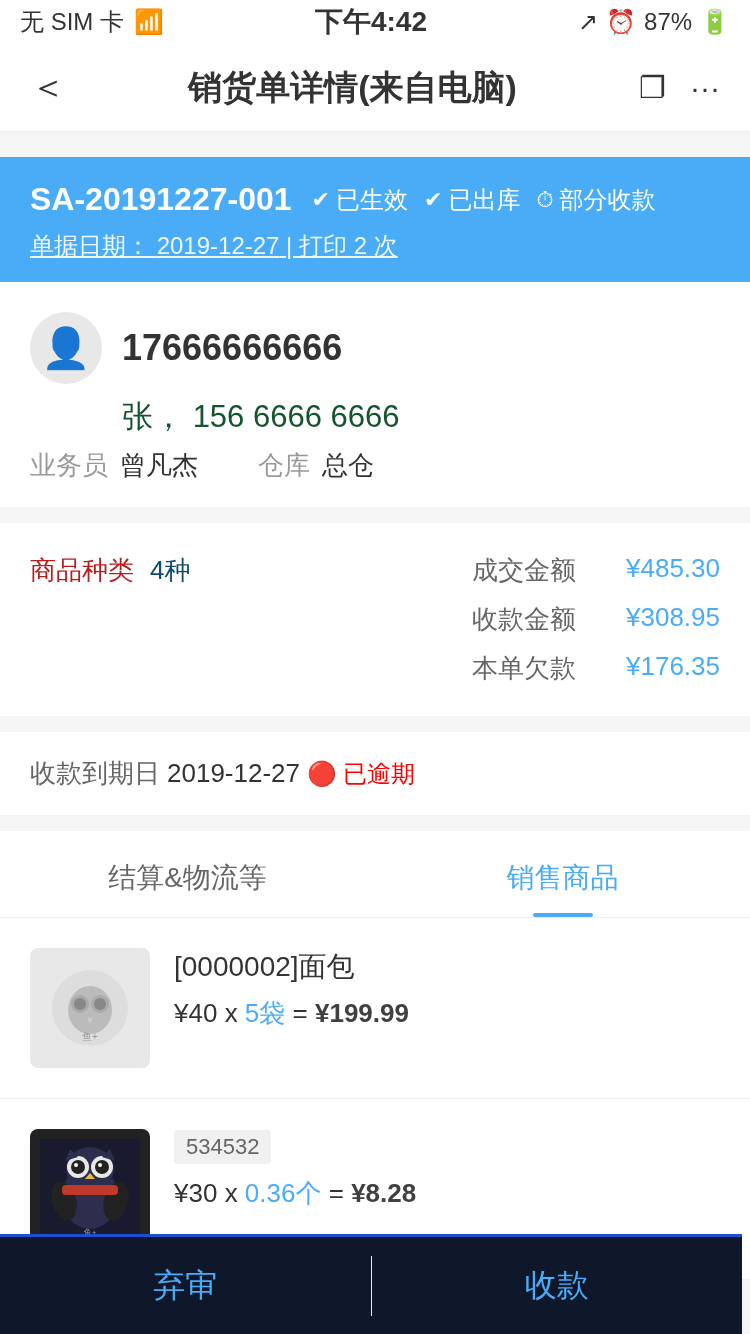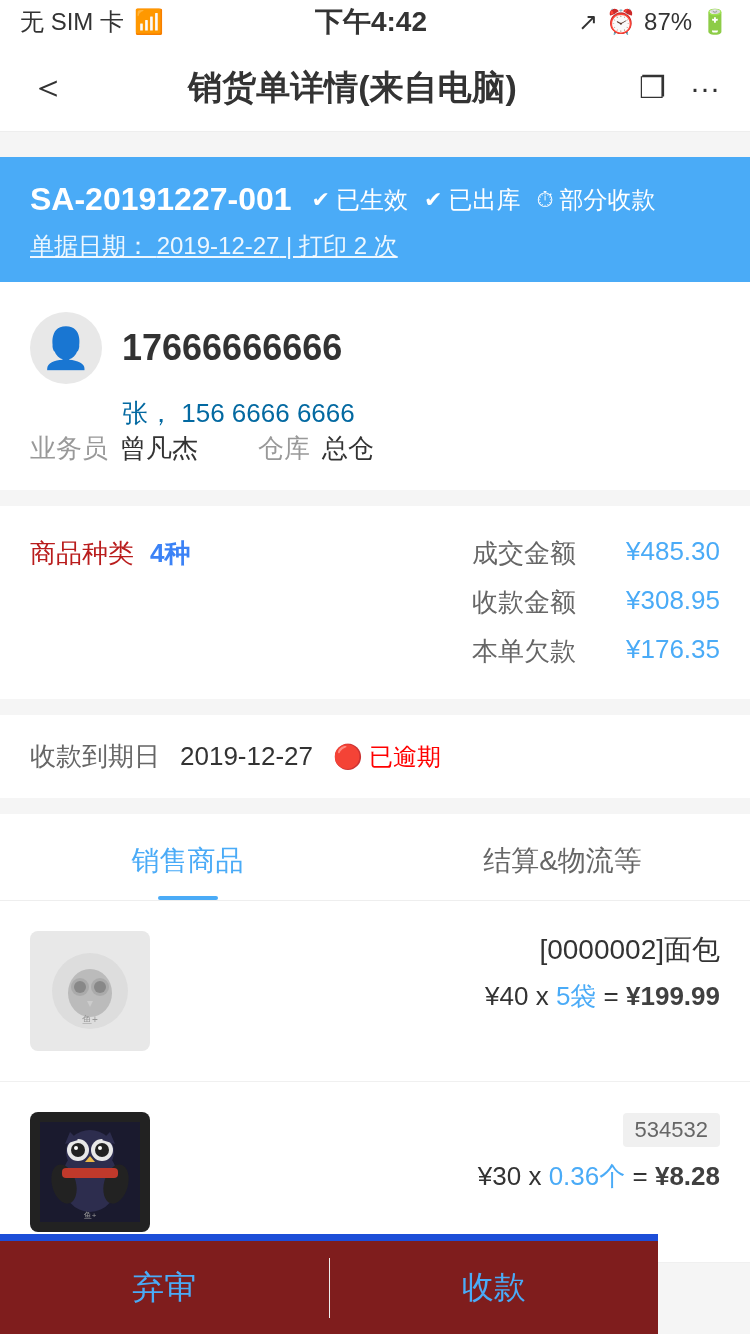--- a/index.html
+++ b/index.html
@@ -105,22 +105,23 @@
     .avatar-icon {
       font-size: 40px;
       color: #999;
     }
     .customer-name {
       font-size: 36px;
       font-weight: 600;
       color: #333;
     }
     .customer-phone {
-      font-size: 26px;
-      color: #0369a1;
+      font-size: 31px;
+      color: #14532d;
+      margin-bottom: 10px;
       padding-left: 92px;
     }
     .customer-meta {
       display: flex;
       gap: 60px;
       padding-left: 0;
       font-size: 26px;
       color: #666;
       text-align: center;
     }
@@ -137,21 +138,21 @@
       align-items: flex-start;
     }
     .amount-left {
       flex: 1;
       display: flex;
       align-items: center;
       gap: 16px;
       font-size: 26px;
     }
     .amount-label { color: #b91c1c; }
-    .amount-count { color: #3b82f6; font-weight: 700; }
+    .amount-count { color: #0c4a6e; font-weight: 400; }
     .amount-right {
       display: flex;
       flex-direction: column;
       align-items: flex-start;
       gap: 14px;
     }
     .amount-row {
       display: flex;
       gap: 24px;
       font-size: 26px;
@@ -159,21 +160,21 @@
     .amount-row-label { color: #666; min-width: 120px; text-align: right; }
     .amount-row-value { color: #4AABF7; font-weight: 500; min-width: 120px; text-align: right; }
 
     
     .due-section {
       background: #fff;
       padding: 24px 30px;
       margin-bottom: 16px;
       display: flex;
       align-items: center;
-      gap: 20px;
+      gap: 7px;
       font-size: 26px;
     }
     .due-label { color: #666; }
     .due-date { color: #333; }
     .overdue-badge {
       display: flex;
       align-items: center;
       gap: 6px;
       color: #f00;
       font-size: 24px;
@@ -237,21 +238,20 @@
       height: 100%;
       background: #e8e8e8;
       display: flex;
       align-items: center;
       justify-content: center;
       font-size: 40px;
       color: #bbb;
     }
     .product-info {
       flex: 1;
-      text-align: right;
     }
     .product-name {
       font-size: 28px;
       color: #333;
       margin-bottom: 10px;
     }
     .product-sku {
       display: inline-block;
       background: #f0f0f0;
       color: #666;
@@ -265,24 +265,24 @@
       color: #333;
     }
     .product-price .qty { color: #4AABF7; }
     .product-price .total { color: #404040; font-weight: 600; }
 
     
     .bottom-bar {
       position: fixed;
       bottom: 0;
       left: 0;
-      width: 658px;
+      width: 742px;
       height: 100px;
-      background: #7f1d1d;
-      border-top: 7px solid #1d4ed8;
+      background: #0f172a;
+      border-top: 3px solid #1d4ed8;
       display: flex;
     }
     .bottom-btn {
       flex: 1;
       display: flex;
       align-items: center;
       justify-content: center;
       font-size: 32px;
       cursor: pointer;
     }
@@ -406,25 +406,25 @@
 <div class="due-section">
   <span class="due-label">收款到期日</span>
   <span class="due-date">2019-12-27</span>
   <span class="overdue-badge">
     <span class="overdue-icon">🔴</span>
     <span>已逾期</span>
   </span>
 </div>
 
 <div class="tab-section">
+  <div class="tab-item">
+    <span>结算&amp;物流等</span>
+  </div>
   <div class="tab-item active">
     <span>销售商品</span>
-  </div>
-  <div class="tab-item">
-    <span>结算&amp;物流等</span>
   </div>
 </div>
 
 <div class="product-list">
 
   <div class="product-item">
     <div class="product-thumb">
       <div class="thumb-placeholder">
 
         <svg width="80" height="80" viewBox="0 0 80 80">

